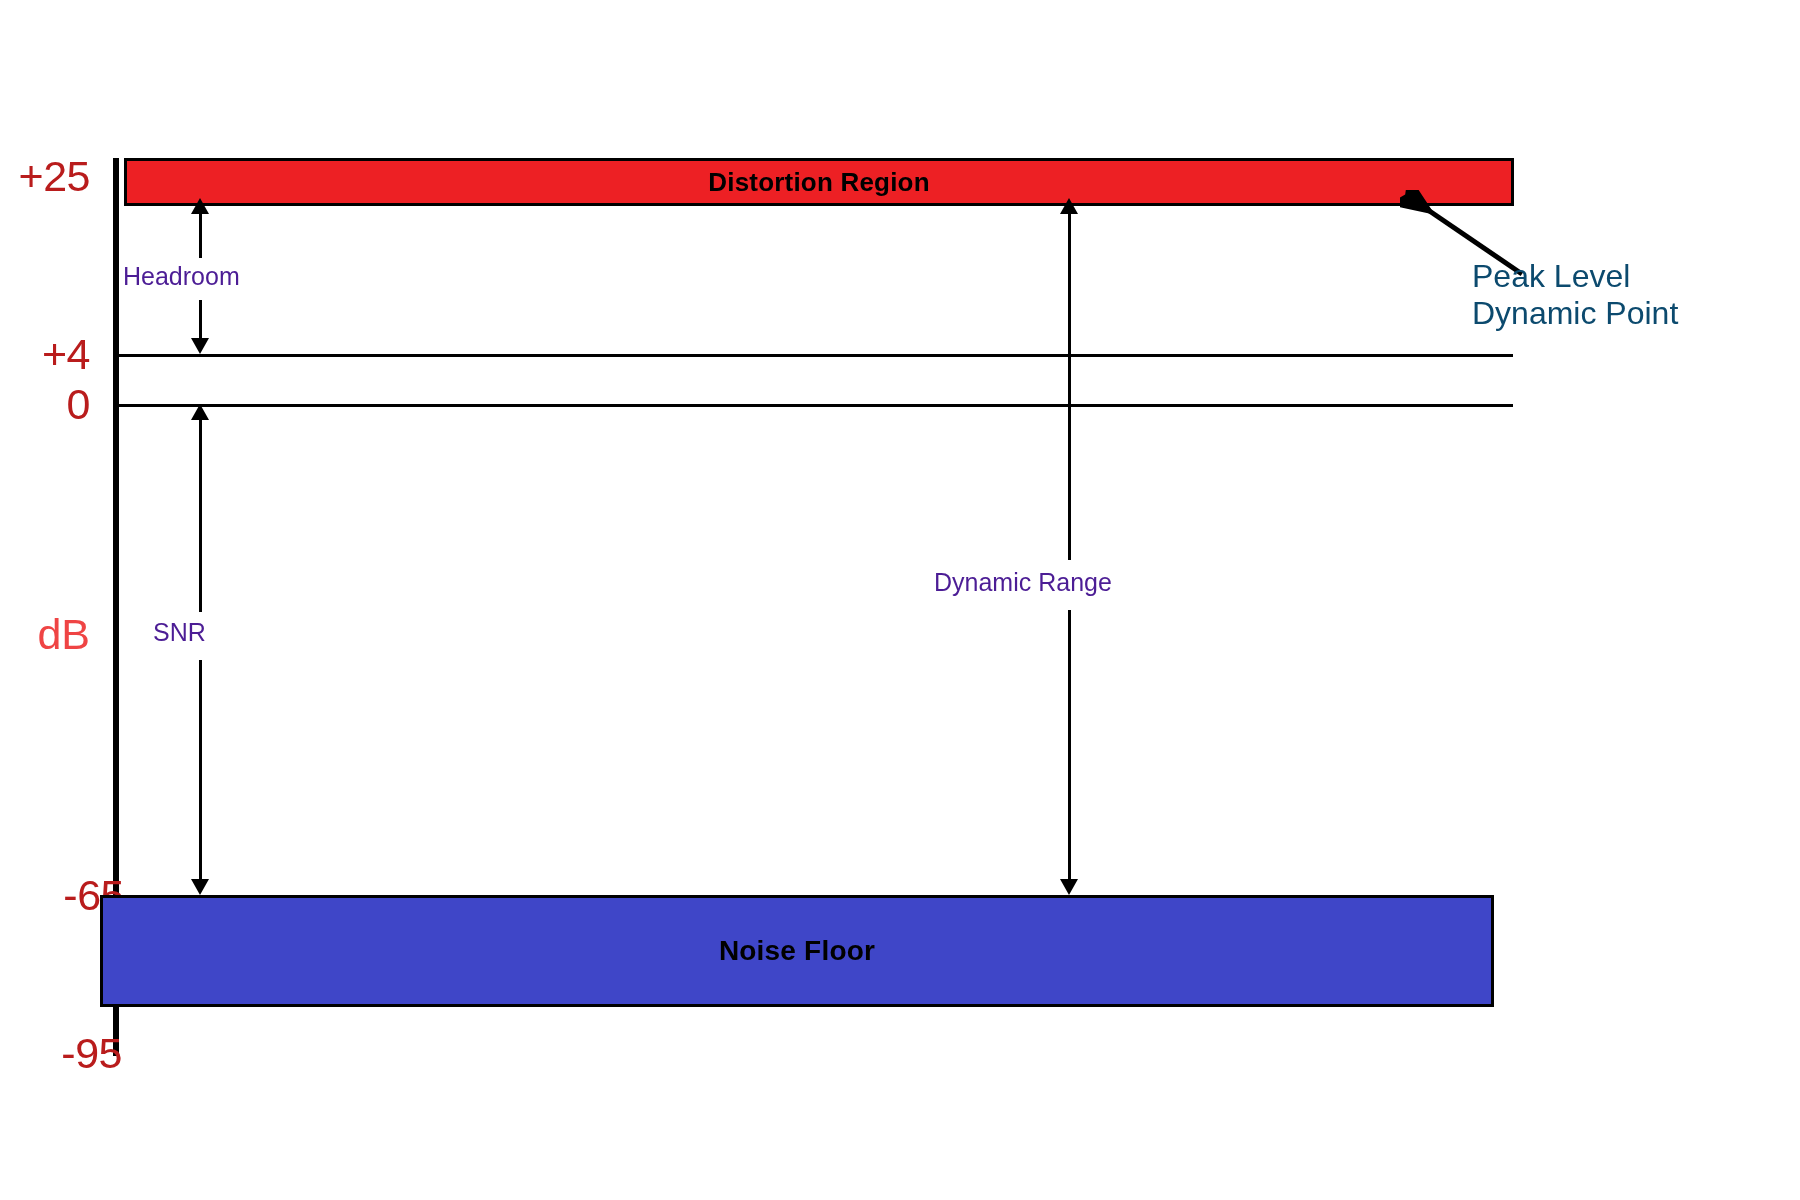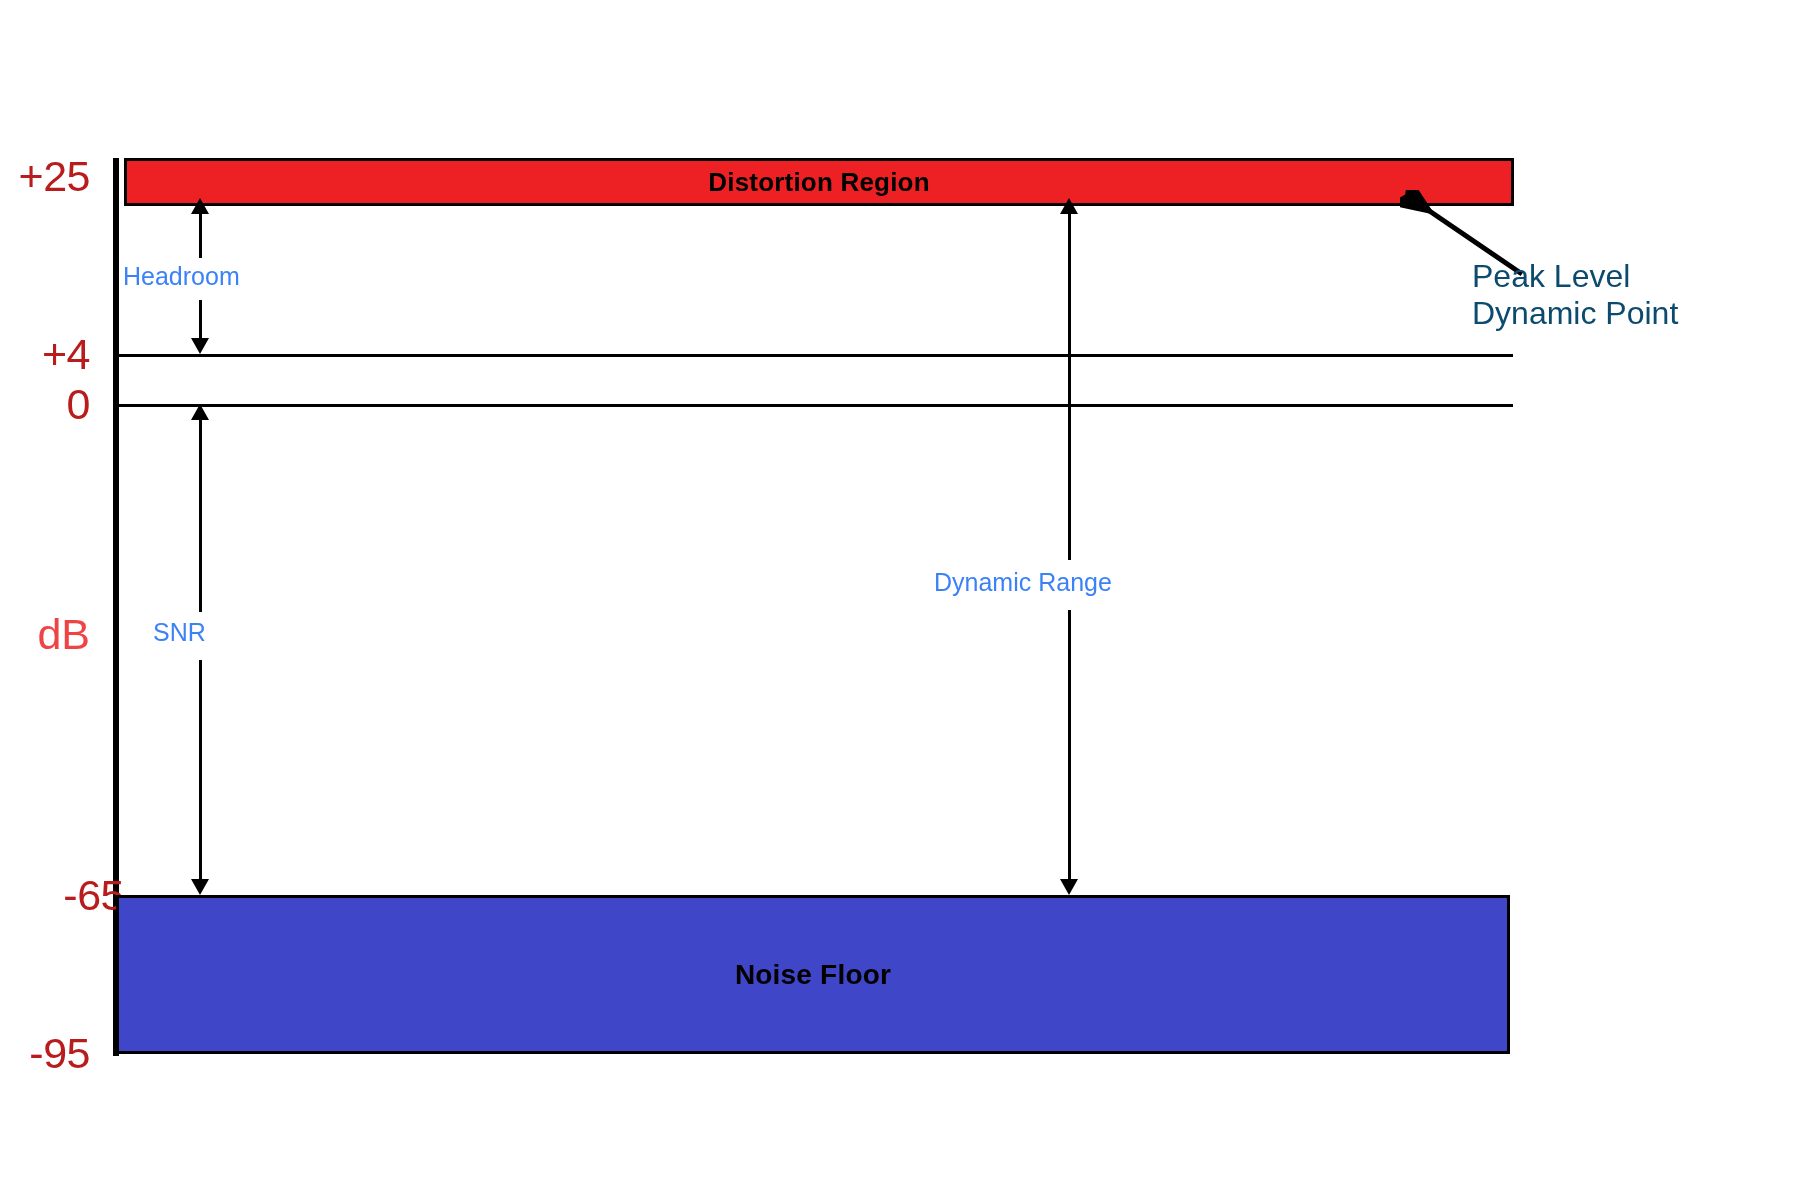--- a/index.html
+++ b/index.html
@@ -59,24 +59,24 @@
     color: #000000;
     letter-spacing: 0.2px;
   }
   #distortion-band {
     left: 124px;
     top: 158px;
     width: 1390px;
     height: 48px;
   }
   #noise-band {
-    left: 116px;
+    left: 100px;
     top: 895px;
     width: 1394px;
-    height: 159px;
+    height: 112px;
   }
   #noise-band .band-label { font-size: 28px; }
   
   .ref-line {
     position: absolute;
     height: 3px;
     background: #000000;
   }
   #line-plus4 { left: 116px; top: 354px; width: 1397px; }
   #line-zero  { left: 116px; top: 404px; width: 1397px; }
@@ -96,21 +96,21 @@
     width: 0;
     height: 0;
     border-left: 9px solid transparent;
     border-right: 9px solid transparent;
   }
   .head-up    { border-bottom: 16px solid #000000; }
   .head-down  { border-top: 16px solid #000000; }
   .measure-label {
     position: absolute;
     font-size: 25px;
-    color: #3b82f6;
+    color: #4c1d95;
     white-space: nowrap;
     background: #ffffff;
     padding: 0 4px;
   }
   
   #callout-text {
     position: absolute;
     left: 1472px;
     top: 258px;
     font-size: 32px;
@@ -139,21 +139,21 @@
 <body>
 
 <div id="canvas">
 
   <div class="y-axis-line"></div>
 
   <div class="axis-label" style="left:0px; top:155px;">+25</div>
   <div class="axis-label" style="left:0px; top:333px;">+4</div>
   <div class="axis-label" style="left:0px; top:383px;">0</div>
   <div class="axis-label" style="left:0px; top:874px;padding-left:34px;">-65</div>
-  <div class="axis-label" style="left:0px; top:1032px;">-95</div>
+  <div class="axis-label" style="left:0px; top:1032px;padding-left:32px;">-95</div>
 
   <div class="axis-unit" style="left:0px; top:613px;">dB</div>
 
   <div class="band" id="distortion-band" style="background:#ED2024;">
     <span class="band-label">Distortion Region</span>
   </div>
 
   <div class="band" id="noise-band" style="background:#3F46C8;">
     <span class="band-label">Noise Floor</span>
   </div>

